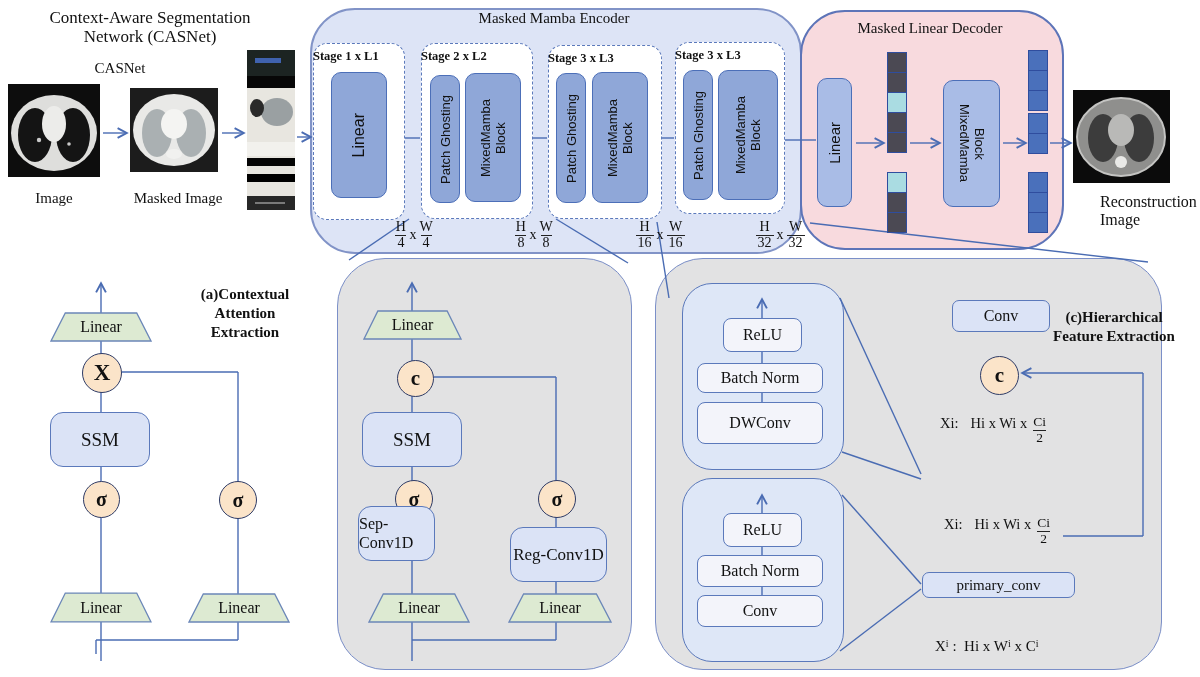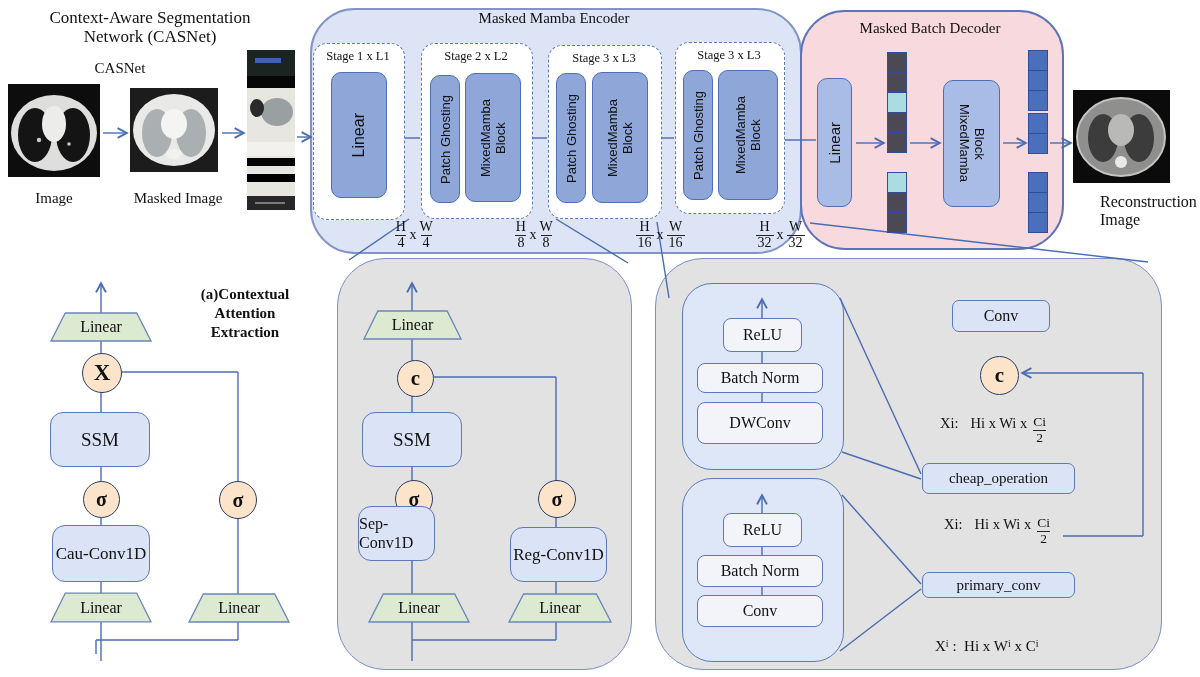--- a/index.html
+++ b/index.html
@@ -20,21 +20,21 @@
   .light-box{background:#dbe3f6;border:1.4px solid #5b79bb;border-radius:7px;font-size:15px}
   .white-box{background:#f3f4fa;border:1.4px solid #5b79bb;border-radius:8px;font-size:15px}
   .vccw{writing-mode:vertical-rl;transform:rotate(180deg);font-family:"Liberation Sans",sans-serif;text-align:center}
   .vcw{writing-mode:vertical-lr;font-family:"Liberation Sans",sans-serif;text-align:center}
   .circ{position:absolute;background:#fbe4c9;border:1.6px solid #2e3b66;border-radius:50%;
         display:flex;align-items:center;justify-content:center;font-weight:700}
   .trap{position:absolute;display:flex;align-items:center;justify-content:center}
   .trap svg{position:absolute;inset:0;width:100%;height:100%}
   .trap .lbl{position:relative;font-size:16px}
   .caption{position:absolute;font-weight:700;font-size:15px;text-align:center;line-height:19px}
-  .stage-label{position:absolute;font-weight:400;font-size:12.5px;text-align:center}
+  .stage-label{position:absolute;font-weight:700;font-size:12.5px;text-align:left}
   .size-label{position:absolute;display:flex;align-items:center;justify-content:center;font-size:14px}
   .frac{display:inline-flex;flex-direction:column;align-items:center;line-height:1.05}
   .frac .den{border-top:1.2px solid #222;padding:0 2px}
   .times{margin:0 3px}
   .tokcol{position:absolute;display:flex;flex-direction:column}
   .cell{width:20px;height:21px;border:1px solid #2f4d9e;margin-top:-1px;box-sizing:border-box}
   .cell:first-child{margin-top:0}
   .cell.dark{background:#4b4953}.cell.cyan{background:#aadce2}.cell.blue{background:#4a70bb}
   .tgap{height:3px}
   .eq{position:absolute;display:flex;font-size:14.5px}
@@ -222,21 +222,21 @@
         <span class="num">H</span>
         <span class="den">32</span>
       </span>
     <span class="times">x</span>
     <span class="frac">
         <span class="num">W</span>
         <span class="den">32</span>
       </span>
   </div>
 
-  <div class="abs" style="left:800px;top:20px;width:260px;text-align:center;font-size:15px">Masked Batch Decoder</div>
+  <div class="abs" style="left:800px;top:20px;width:260px;text-align:center;font-size:15px">Masked Linear Decoder</div>
   <div class="blk dec-blk" style="left:817px;top:78px;width:35px;height:129px">
     <span class="vccw" style="font-size:15px">Linear</span>
   </div>
   <div class="tokcol" style="left:887px;top:52px">
       <div class="cell dark"></div>
       <div class="cell dark"></div>
       <div class="cell cyan"></div>
       <div class="cell dark"></div>
       <div class="cell dark"></div>
     </div>
@@ -283,21 +283,20 @@
   </div>
   <div class="trap" style="left:50px;top:312px;width:102px;height:30px">
     <svg viewBox="0 0 100 30" preserveAspectRatio="none">
         <polygon points="15,1 85,1 99,29 1,29" fill="#ddead2" stroke="#6b87b8" stroke-width="1.3" vector-effect="non-scaling-stroke"></polygon>
       </svg>
     <span class="lbl">Linear</span>
   </div>
   <div class="circ" style="left:82px;top:353px;width:38px;height:38px;font-size:23px">X</div>
   <div class="blk round-box" style="left:50px;top:412px;width:100px;height:55px">SSM</div>
   <div class="circ" style="left:83px;top:481px;width:35px;height:35px;font-size:20px">σ</div>
-  <div class="blk round-box" style="left:52px;top:525px;width:98px;height:57px;font-size:17px">Cau-Conv1D</div>
   <div class="trap" style="left:50px;top:592px;width:102px;height:31px">
     <svg viewBox="0 0 100 30" preserveAspectRatio="none">
         <polygon points="15,1 85,1 99,29 1,29" fill="#ddead2" stroke="#6b87b8" stroke-width="1.3" vector-effect="non-scaling-stroke"></polygon>
       </svg>
     <span class="lbl">Linear</span>
   </div>
   <div class="circ" style="left:219px;top:481px;width:36px;height:36px;font-size:20px">σ</div>
   <div class="trap" style="left:188px;top:593px;width:102px;height:30px">
     <svg viewBox="0 0 100 30" preserveAspectRatio="none">
         <polygon points="15,1 85,1 99,29 1,29" fill="#ddead2" stroke="#6b87b8" stroke-width="1.3" vector-effect="non-scaling-stroke"></polygon>
@@ -323,39 +322,42 @@
   </div>
   <div class="circ" style="left:538px;top:480px;width:36px;height:36px;font-size:20px">σ</div>
   <div class="blk round-box" style="left:510px;top:527px;width:97px;height:55px;font-size:17px">Reg-Conv1D</div>
   <div class="trap" style="left:508px;top:593px;width:104px;height:30px">
     <svg viewBox="0 0 100 30" preserveAspectRatio="none">
         <polygon points="15,1 85,1 99,29 1,29" fill="#ddead2" stroke="#6b87b8" stroke-width="1.3" vector-effect="non-scaling-stroke"></polygon>
       </svg>
     <span class="lbl">Linear</span>
   </div>
 
+  <div class="caption" style="left:1052px;top:308px;width:124px">
+    <div>(c)Hierarchical</div>
+    <div>Feature Extraction</div>
+  </div>
   <div class="blk white-box" style="left:723px;top:318px;width:79px;height:34px;font-size:16px">ReLU</div>
   <div class="blk white-box" style="left:697px;top:363px;width:126px;height:30px;font-size:16px">Batch Norm</div>
   <div class="blk white-box" style="left:697px;top:402px;width:126px;height:42px;font-size:16px">DWConv</div>
   <div class="blk white-box" style="left:723px;top:513px;width:79px;height:34px;font-size:16px">ReLU</div>
   <div class="blk white-box" style="left:697px;top:555px;width:126px;height:32px;font-size:16px">Batch Norm</div>
   <div class="blk white-box" style="left:697px;top:595px;width:126px;height:32px;font-size:16px">Conv</div>
 
   <div class="blk light-box" style="left:952px;top:300px;width:98px;height:32px;font-size:16px">Conv</div>
   <div class="circ" style="left:980px;top:356px;width:37px;height:37px;font-size:21px">c</div>
 
   <div class="eq" style="left:940px;top:415px">
     <span style="margin-right:12px">Xi:</span>
     <span style="margin-right:6px">Hi x Wi x</span>
     <span class="eqfrac">
         <span class="n">Ci</span>
         <span class="d">2</span>
       </span>
   </div>
-  <div class="blk light-box" style="left:922px;top:463px;width:153px;height:31px">cheap_operation</div>
   <div class="eq" style="left:944px;top:516px">
     <span style="margin-right:12px">Xi:</span>
     <span style="margin-right:6px">Hi x Wi x</span>
     <span class="eqfrac">
         <span class="n">Ci</span>
         <span class="d">2</span>
       </span>
   </div>
   <div class="blk light-box" style="left:922px;top:572px;width:153px;height:26px">primary_conv</div>
   <div class="eq" style="left:935px;top:638px;font-size:15px">

